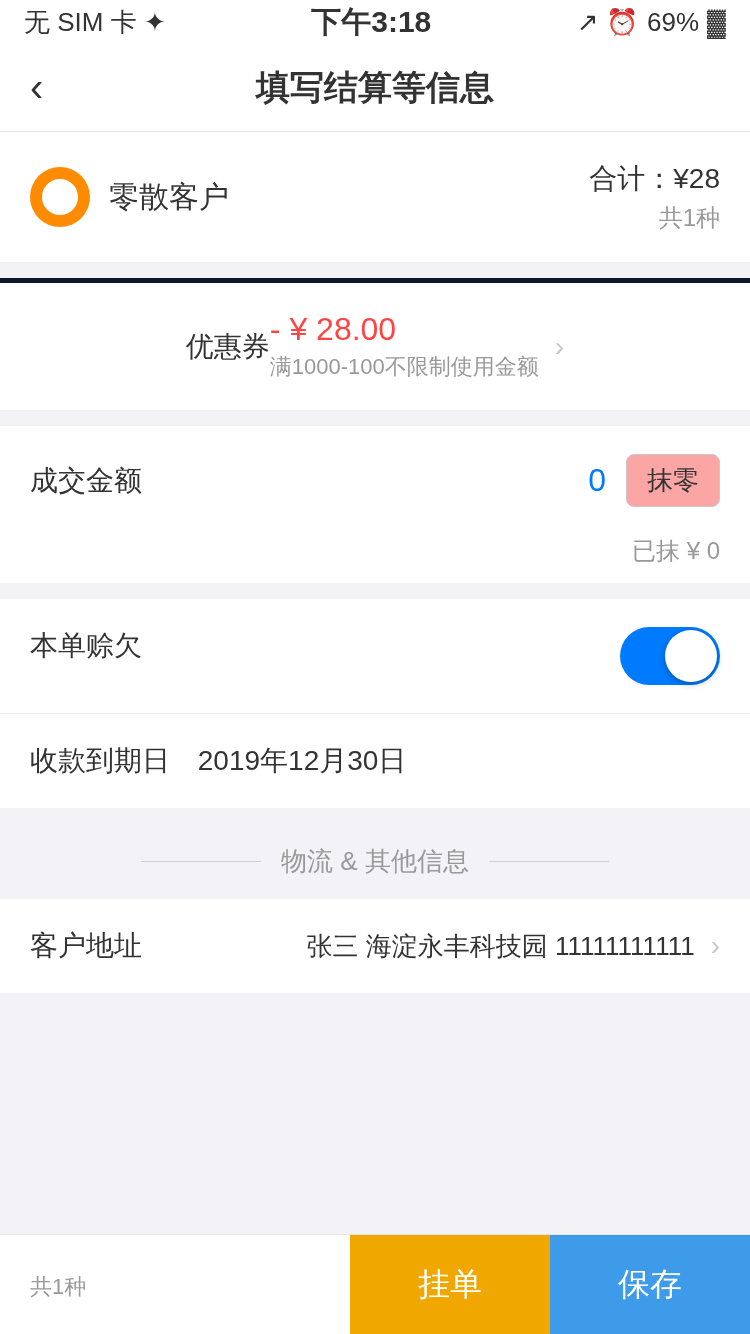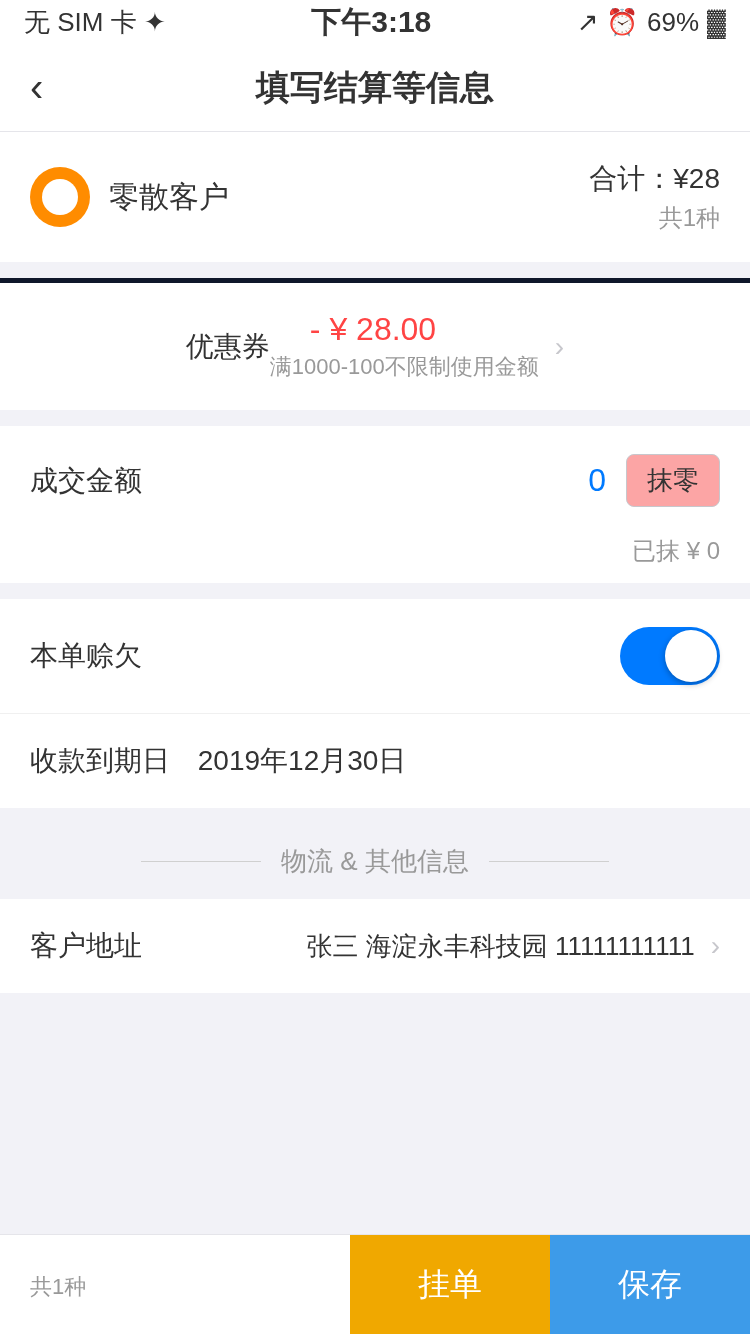--- a/index.html
+++ b/index.html
@@ -132,21 +132,20 @@
     }
     .coupon-right {
       display: flex;
       align-items: center;
       gap: 10px;
     }
     .coupon-discount {
       font-size: 32px;
       color: #ff4444;
       font-weight: 500;
-      margin-left: 40px;
     }
     .coupon-desc {
       font-size: 22px;
       color: #999;
       margin-top: 4px;
       text-align: right;
     }
     .chevron {
       font-size: 28px;
       color: #c7c7cc;
@@ -245,21 +244,21 @@
       box-shadow: 0 2px 6px rgba(0,0,0,0.3);
     }
 
     
     .credit-section {
       background: #fff;
       margin-bottom: 16px;
     }
     .credit-row {
       display: flex;
-      align-items: center;
+      align-items: flex-start;
       justify-content: space-between;
       padding: 28px 30px;
     }
     .credit-label {
       font-size: 28px;
       color: #333;
     }
 
     
     .due-row {

